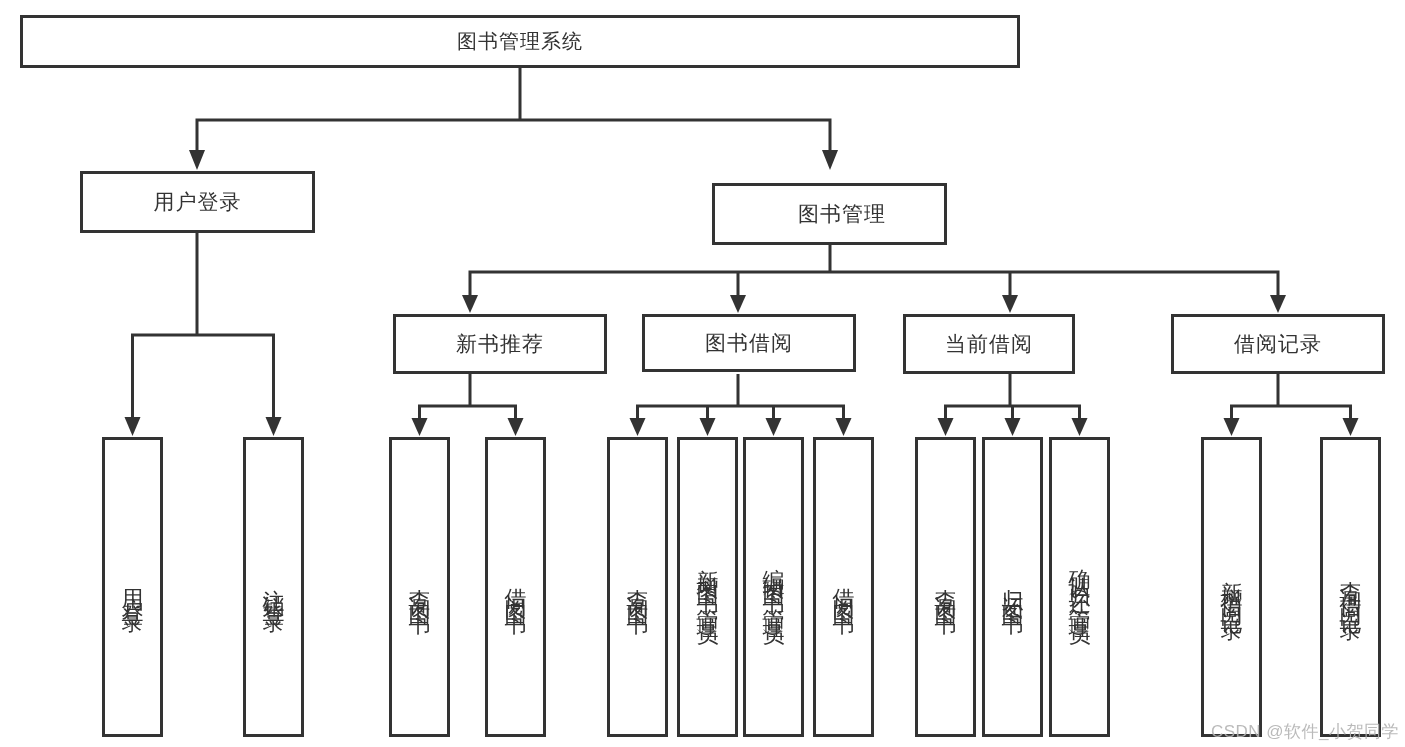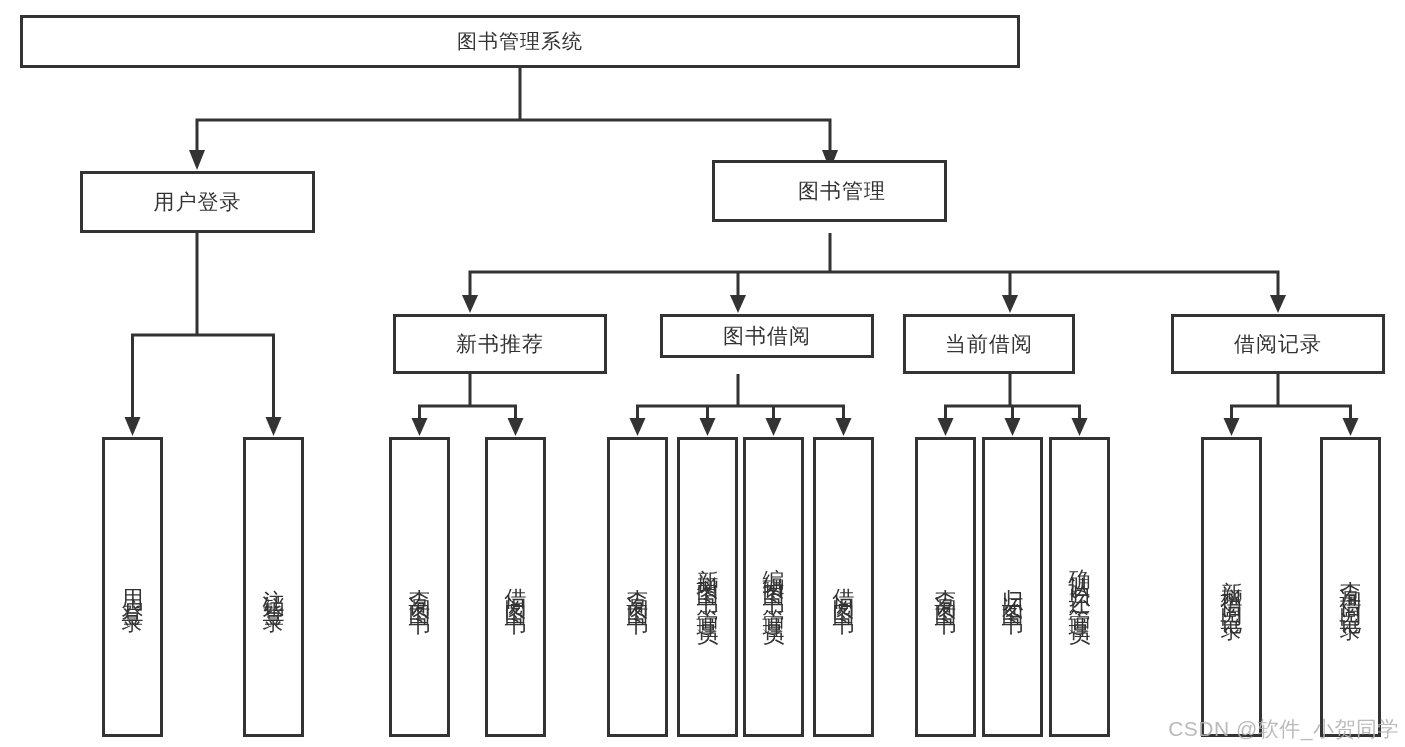--- a/index.html
+++ b/index.html
@@ -44,21 +44,21 @@
     writing-mode:vertical-rl;
     text-orientation:mixed;
     font-size:22px;
     letter-spacing:8px;
     line-height:1;
     white-space:nowrap;
   }
   .watermark{
     position:absolute;
     right:6px;bottom:4px;
-    font-size:21px;
+    font-size:17px;
     color:var(--wm);
     letter-spacing:0.5px;
     z-index:5;
     opacity:0.9;
   }
 </style>
 </head>
 <body>
 
 <div class="canvas">
@@ -99,24 +99,24 @@
       <polygon points="1004.5,418 1020.5,418 1012.5,436"></polygon>
       <polygon points="1071.5,418 1087.5,418 1079.5,436"></polygon>
       <polygon points="1223.5,418 1239.5,418 1231.5,436"></polygon>
       <polygon points="1342.5,418 1358.5,418 1350.5,436"></polygon>
     </g>
   </svg>
 
   <div class="box root" style="left:20px;top:15px;width:1000px;height:53px;">图书管理系统</div>
 
   <div class="box" style="left:80px;top:171px;width:235px;height:62px;">用户登录</div>
-  <div class="box" style="left:712px;top:160px;width:235px;height:62px;padding-left:25px;">图书管理</div>
+  <div class="box" style="left:712px;top:183px;width:235px;height:62px;padding-left:25px;">图书管理</div>
 
   <div class="box" style="left:363px;top:314px;width:214px;height:60px;margin-left:30px;">新书推荐</div>
-  <div class="box" style="left:660px;top:314px;width:214px;height:44px;">图书借阅</div>
+  <div class="box" style="left:642px;top:314px;width:214px;height:58px;">图书借阅</div>
   <div class="box" style="left:903px;top:314px;width:172px;height:60px;">当前借阅</div>
   <div class="box" style="left:1171px;top:314px;width:214px;height:60px;">借阅记录</div>
 
   <div class="vbox" style="left:102px;">
     <span class="vtext">用户登录</span>
   </div>
   <div class="vbox" style="left:243px;">
     <span class="vtext">注销登录</span>
   </div>
 

